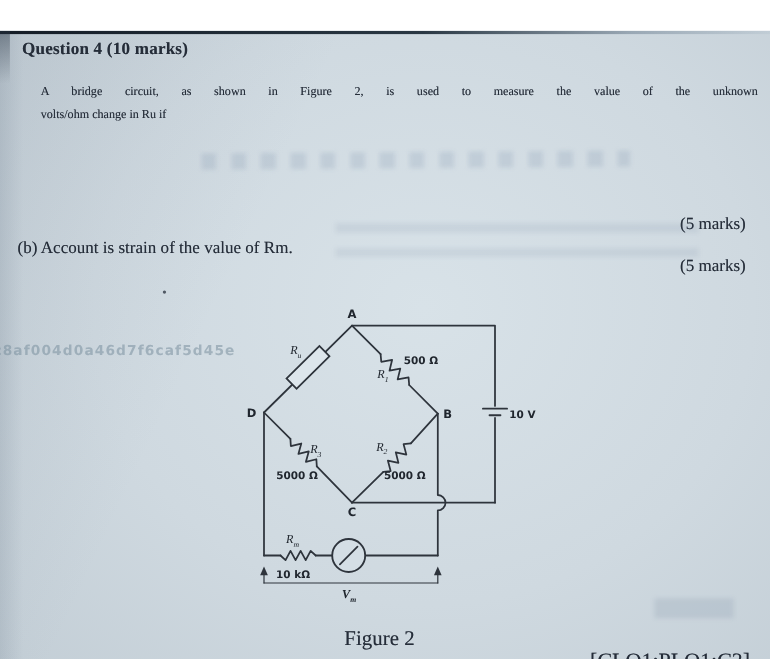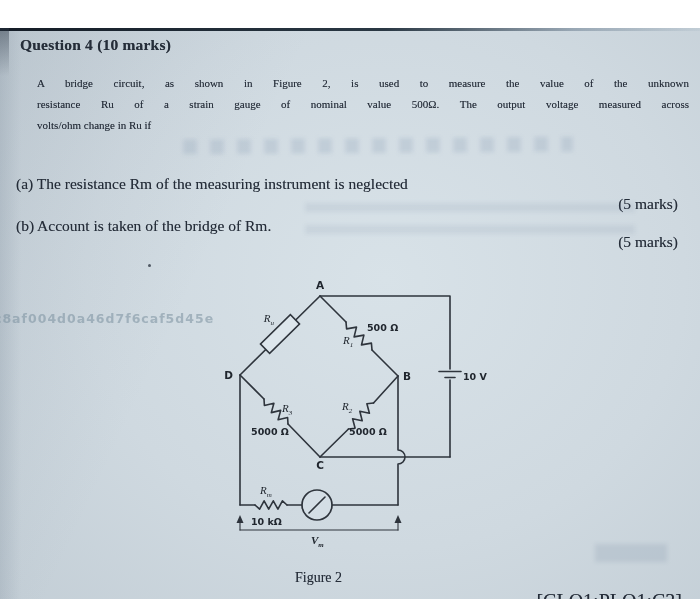--- a/index.html
+++ b/index.html
@@ -39,22 +39,22 @@
   .smudge{position:absolute;filter:blur(2px);pointer-events:none;}
   .smudge-1{left:183px;top:110px;width:390px;height:15px;transform:rotate(-0.4deg);
     background:repeating-linear-gradient(90deg, rgba(90,115,150,0.15) 0 14px, rgba(90,115,150,0) 14px 27px);}
   .smudge-2{left:305px;top:164px;width:330px;height:42px;
     background:repeating-linear-gradient(0deg, rgba(95,115,145,0.10) 0 9px, rgba(95,115,145,0) 9px 22px);}
   .smudge-3{left:595px;top:516px;width:72px;height:18px;
     background:rgba(90,110,140,0.14);}
   .dot{position:absolute;left:148px;top:236px;width:3px;height:3px;border-radius:50%;
     background:#39424e;opacity:0.85;}
   svg.figure{position:absolute;left:170px;top:245px;width:340px;height:280px;}
-  .caption{position:absolute;left:295px;top:542px;width:100px;text-align:left;
-    font-size:14px;text-shadow:0 0 0.5px rgba(37,45,57,0.5);}
+  .caption{position:absolute;left:295px;top:542px;width:100px;text-align:center;
+    font-size:19px;text-shadow:0 0 0.5px rgba(37,45,57,0.5);}
   .clo{position:absolute;right:18px;top:562px;font-size:20px;
     text-shadow:0 0 0.5px rgba(37,45,57,0.55);}
   .bottom-shade{position:absolute;left:0;bottom:9px;width:100%;height:15px;
     background:linear-gradient(180deg, rgba(45,63,81,0), rgba(45,63,81,0.38));}
   .bottom-strip{position:absolute;left:0;bottom:0;width:100%;height:10px;
     background:linear-gradient(90deg,#273a4d 0%,#3b5065 28%,#6d8496 50%,#a7b8c3 72%,#c9d3da 100%);}
   
   .wire{stroke:#2e343c;stroke-width:1.6;fill:none;stroke-linecap:round;stroke-linejoin:round;}
   .thin{stroke-width:1.1;}
   .comp-fill{fill:#dde6ec;stroke:#2e343c;stroke-width:1.6;}
@@ -71,27 +71,25 @@
 
 <div class="page">
 
   <div class="top-line"></div>
   <div class="corner-shade"></div>
 
   <h1 class="heading">Question 4 (10 marks)</h1>
 
   <div class="para">
     <div class="ln jline">A bridge circuit, as shown in Figure 2, is used to measure the value of the unknown</div>
-    <div class="ln jline">resistance Ru of a strain gauge of nominal value 500Ω. The output voltage measured across</div>
     <div class="ln">volts/ohm change in Ru if</div>
   </div>
 
-  <div class="item item-a">(a) The resistance Rm of the measuring instrument is neglected</div>
   <div class="marks marks-a">(5 marks)</div>
-  <div class="item item-b">(b) Account is taken of the bridge of Rm.</div>
+  <div class="item item-b">(b) Account is strain of the value of Rm.</div>
   <div class="marks marks-b">(5 marks)</div>
 
   <div class="watermark">c8af004d0a46d7f6caf5d45e</div>
   <div class="smudge smudge-1"></div>
   <div class="smudge smudge-2"></div>
   <div class="smudge smudge-3"></div>
   <div class="dot"></div>
 
   <svg class="figure" viewBox="0 0 340 280" xmlns="http://www.w3.org/2000/svg">
 

